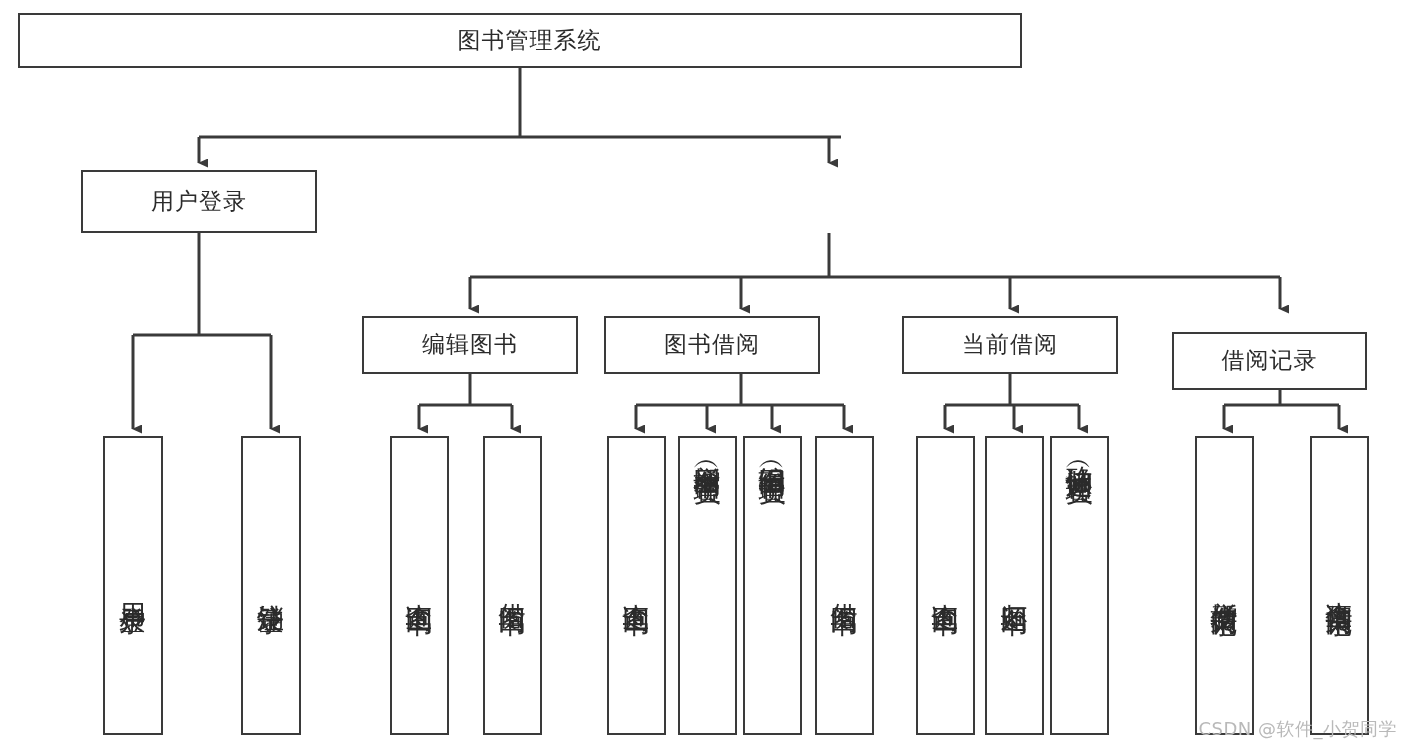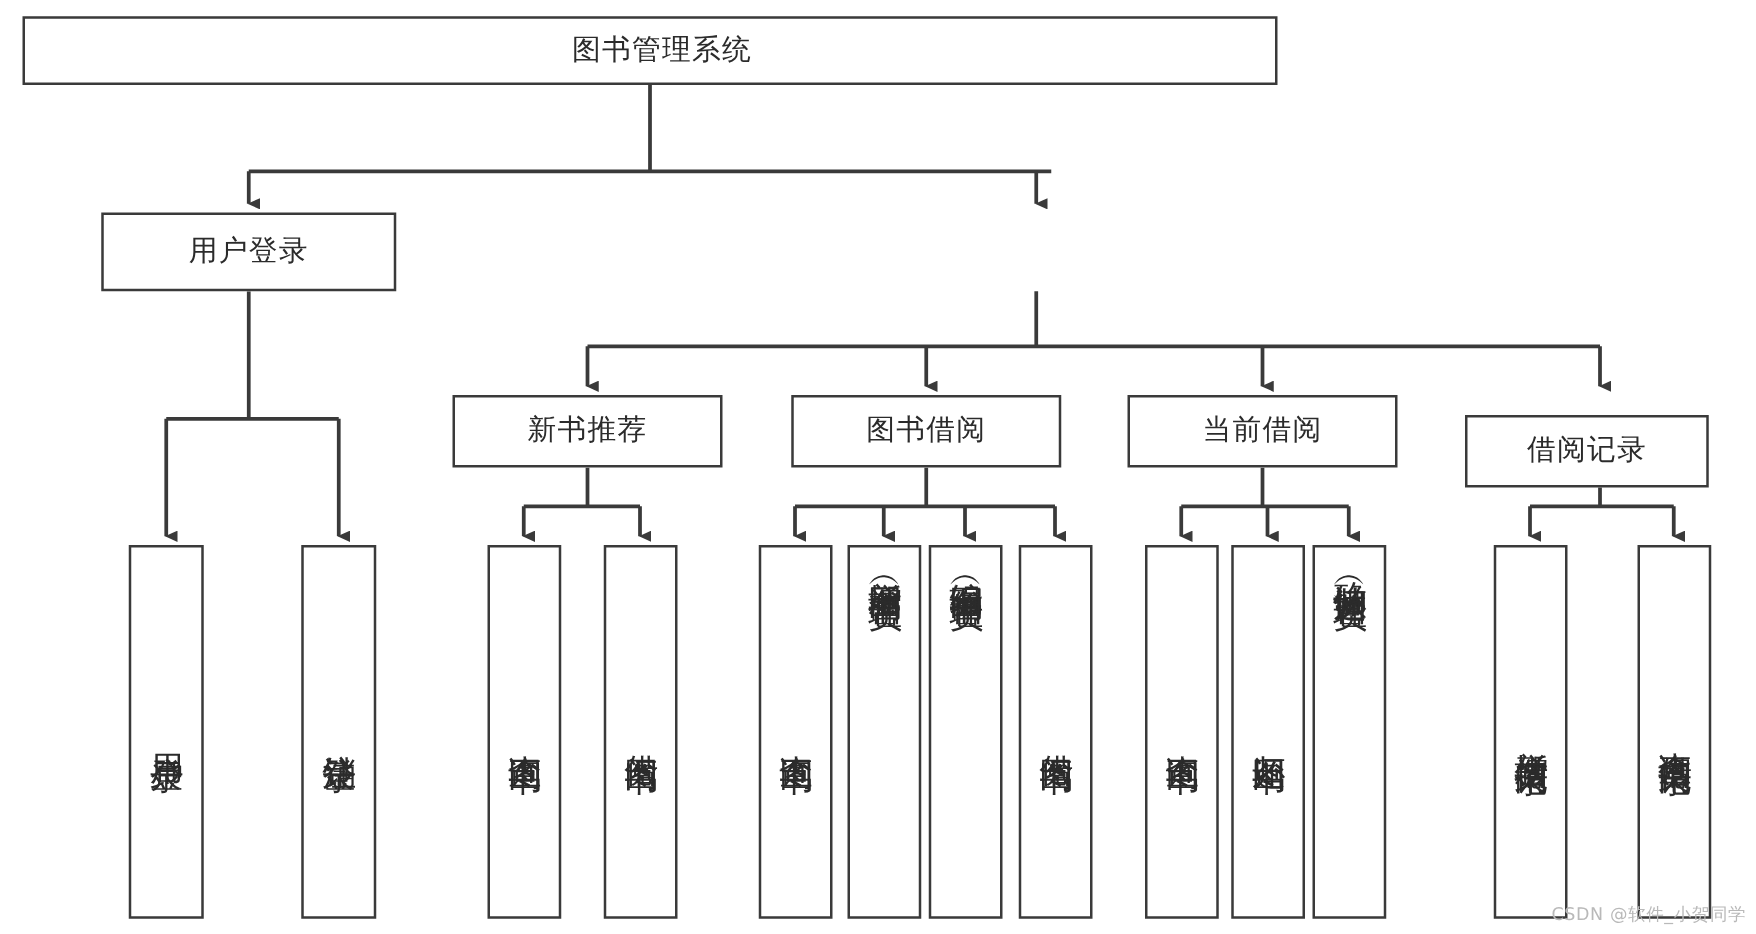--- a/index.html
+++ b/index.html
@@ -54,21 +54,21 @@
     white-space: nowrap;
   }
   .node-vertical.vcenter {
     align-items: center;
     padding-top: 0;
   }
   #watermark {
     position: absolute;
     right: 8px;
     bottom: 6px;
-    font-size: 14px;
+    font-size: 18px;
     color: #b9b9b9;
     letter-spacing: 0.5px;
     white-space: nowrap;
     pointer-events: none;
   }
 </style>
 </head>
 <body>
 
 <div id="diagram-root">
@@ -125,23 +125,23 @@
 
   <div class="node-box node-horizontal" style="left:18px; top:13px; width:1004px; height:55px;padding-left:19px;">
     <span class="node-label">图书管理系统</span>
   </div>
 
   <div class="node-box node-horizontal" style="left:81px; top:170px; width:236px; height:63px;">
     <span class="node-label">用户登录</span>
   </div>
 
   <div class="node-box node-horizontal" style="left:362px; top:316px; width:216px; height:58px;">
-    <span class="node-label">新书推荐</span>
+    <span class="node-label">编辑图书</span>
   </div>
-  <div class="node-box node-horizontal" style="left:633px; top:316px; width:216px; height:58px;justify-content:center;">
+  <div class="node-box node-horizontal" style="left:604px; top:316px; width:216px; height:58px;justify-content:center;">
     <span class="node-label">图书借阅</span>
   </div>
   <div class="node-box node-horizontal" style="left:902px; top:316px; width:216px; height:58px;align-items:center;">
     <span class="node-label">当前借阅</span>
   </div>
   <div class="node-box node-horizontal" style="left:1172px; top:332px; width:195px; height:58px;">
     <span class="node-label">借阅记录</span>
   </div>
 
   <div class="node-box node-vertical vcenter" style="left:103px; top:436px; width:60px; height:299px;">

